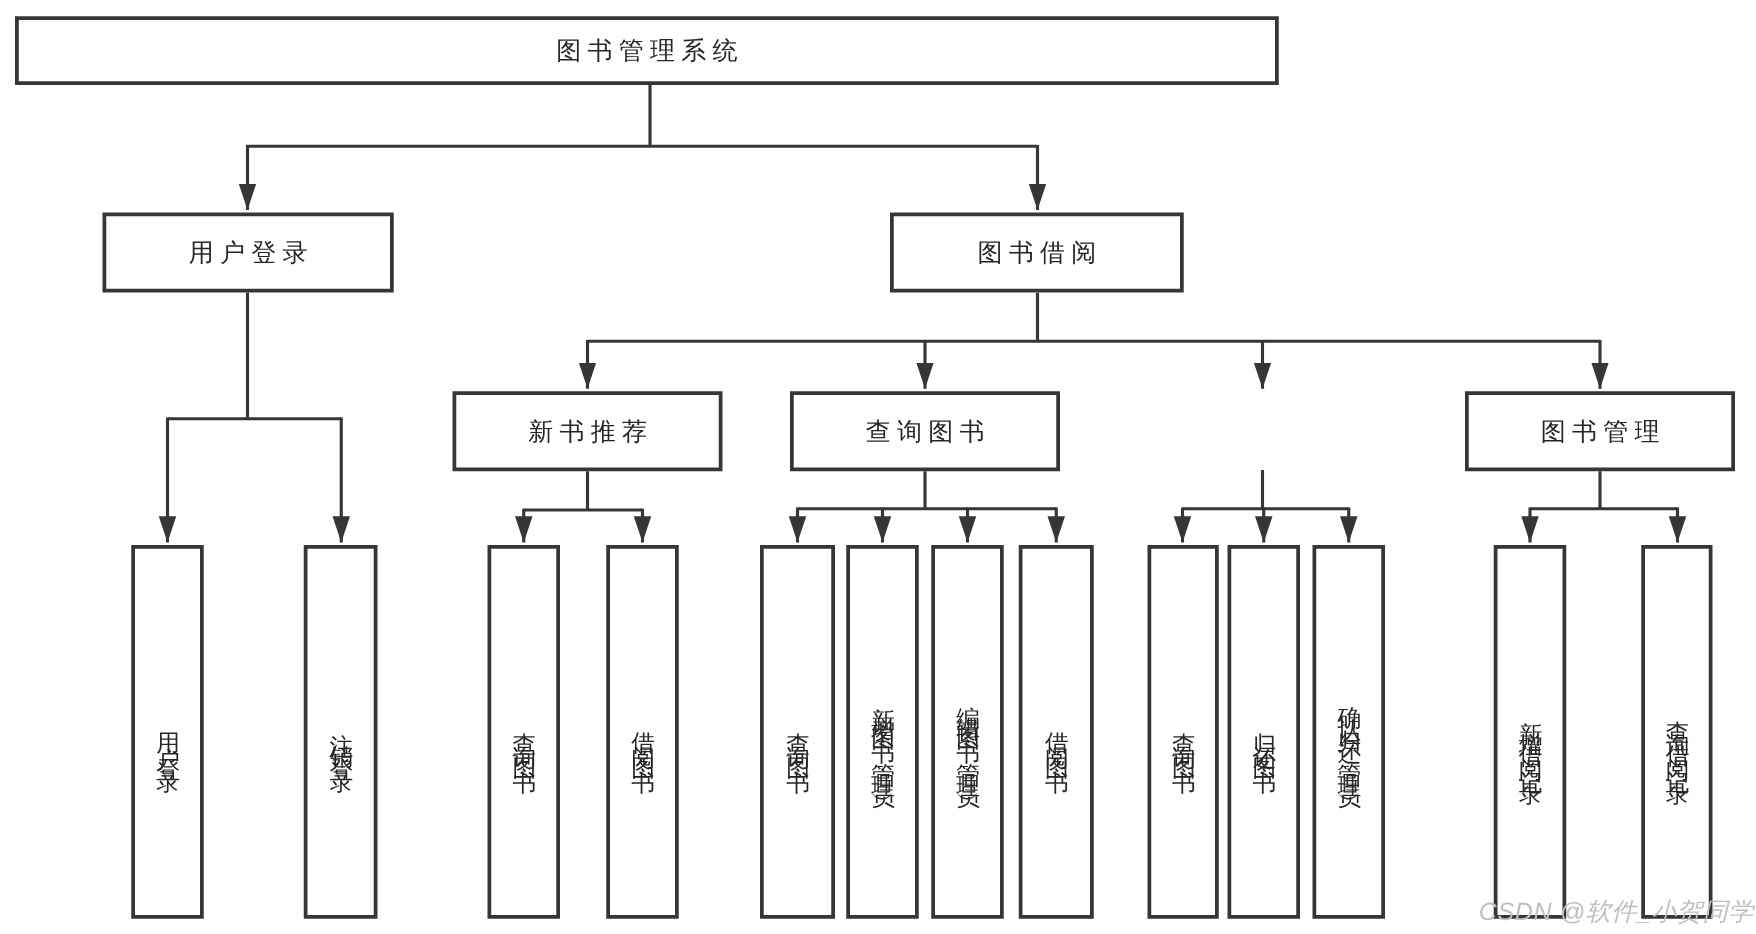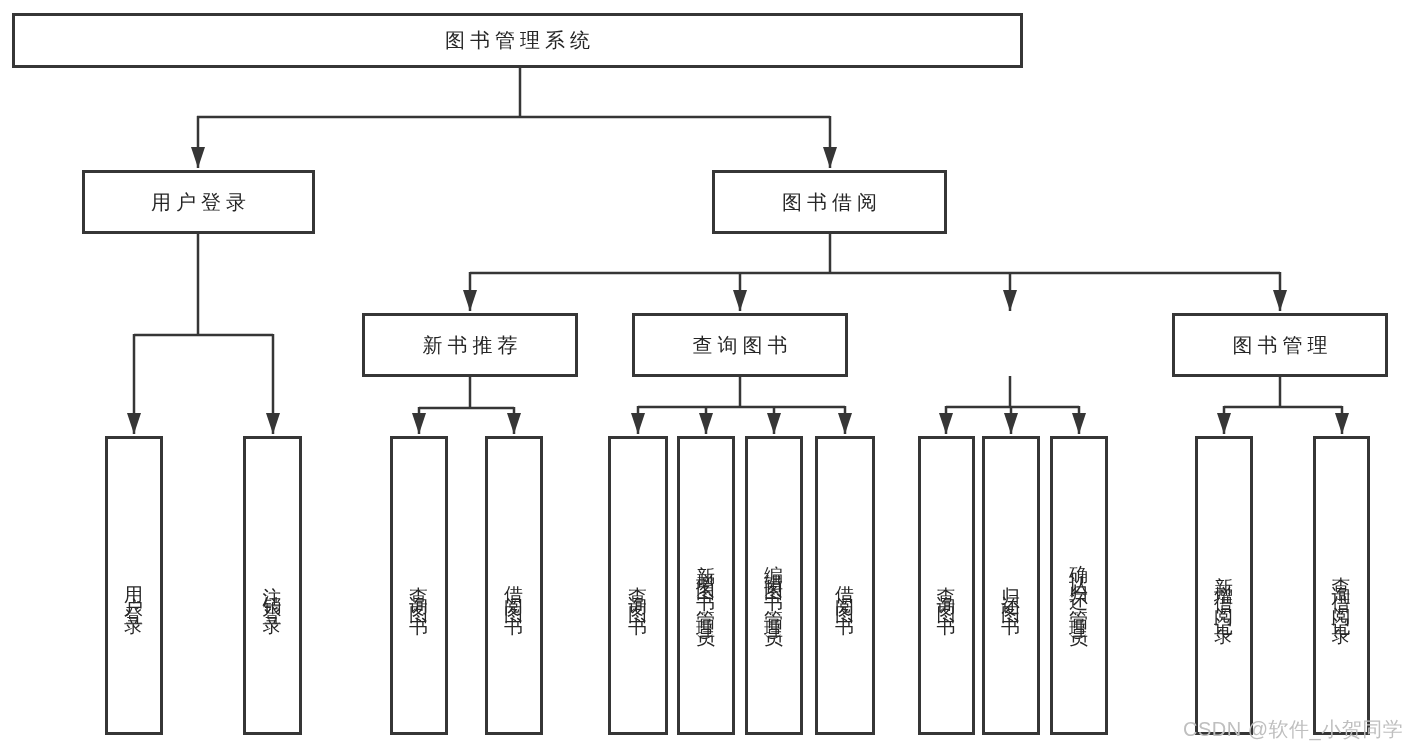--- a/index.html
+++ b/index.html
@@ -46,20 +46,21 @@
     color:var(--text);
   }
   #watermark{
     position:absolute;
     left:1183px;top:716px;
     font-size:20px;
     color:var(--watermark);
     letter-spacing:0.5px;
     white-space:nowrap;
     z-index:5;
+    font-style:italic;
   }
 </style>
 </head>
 <body>
 
 <div id="canvas">
 
   <svg id="wires" width="1405" height="747" viewBox="0 0 1405 747" xmlns="http://www.w3.org/2000/svg">
     <defs>
       <marker id="arr" markerUnits="userSpaceOnUse" markerWidth="22" markerHeight="16" refX="21" refY="8" orient="auto">

